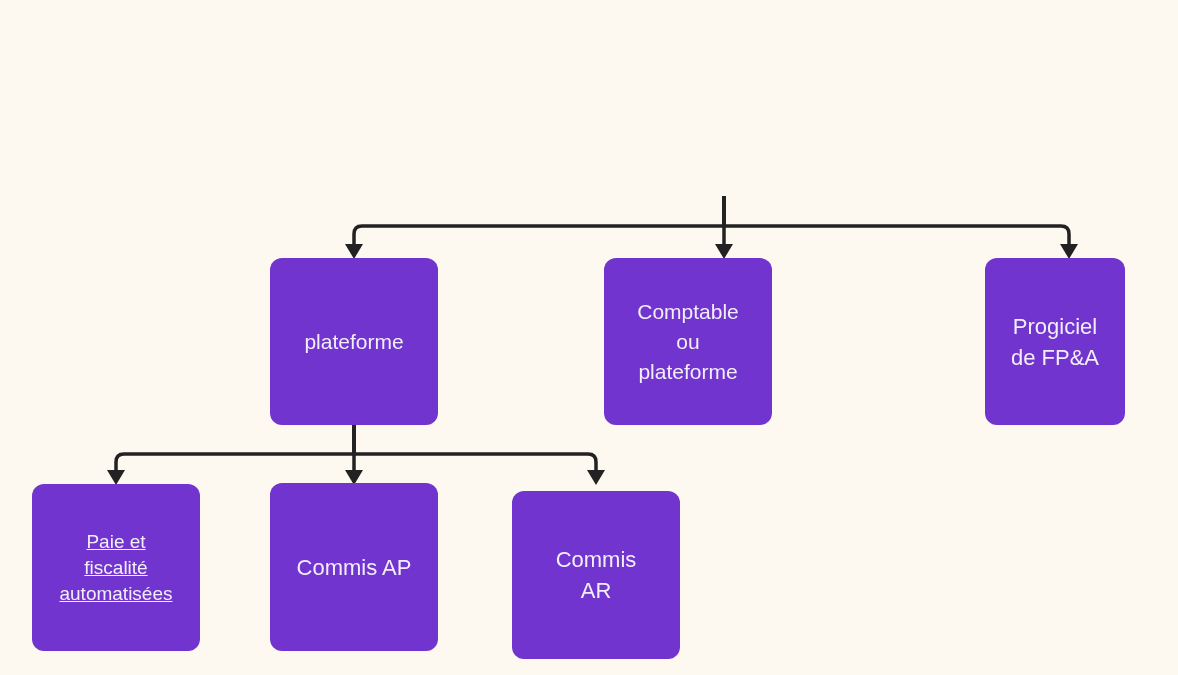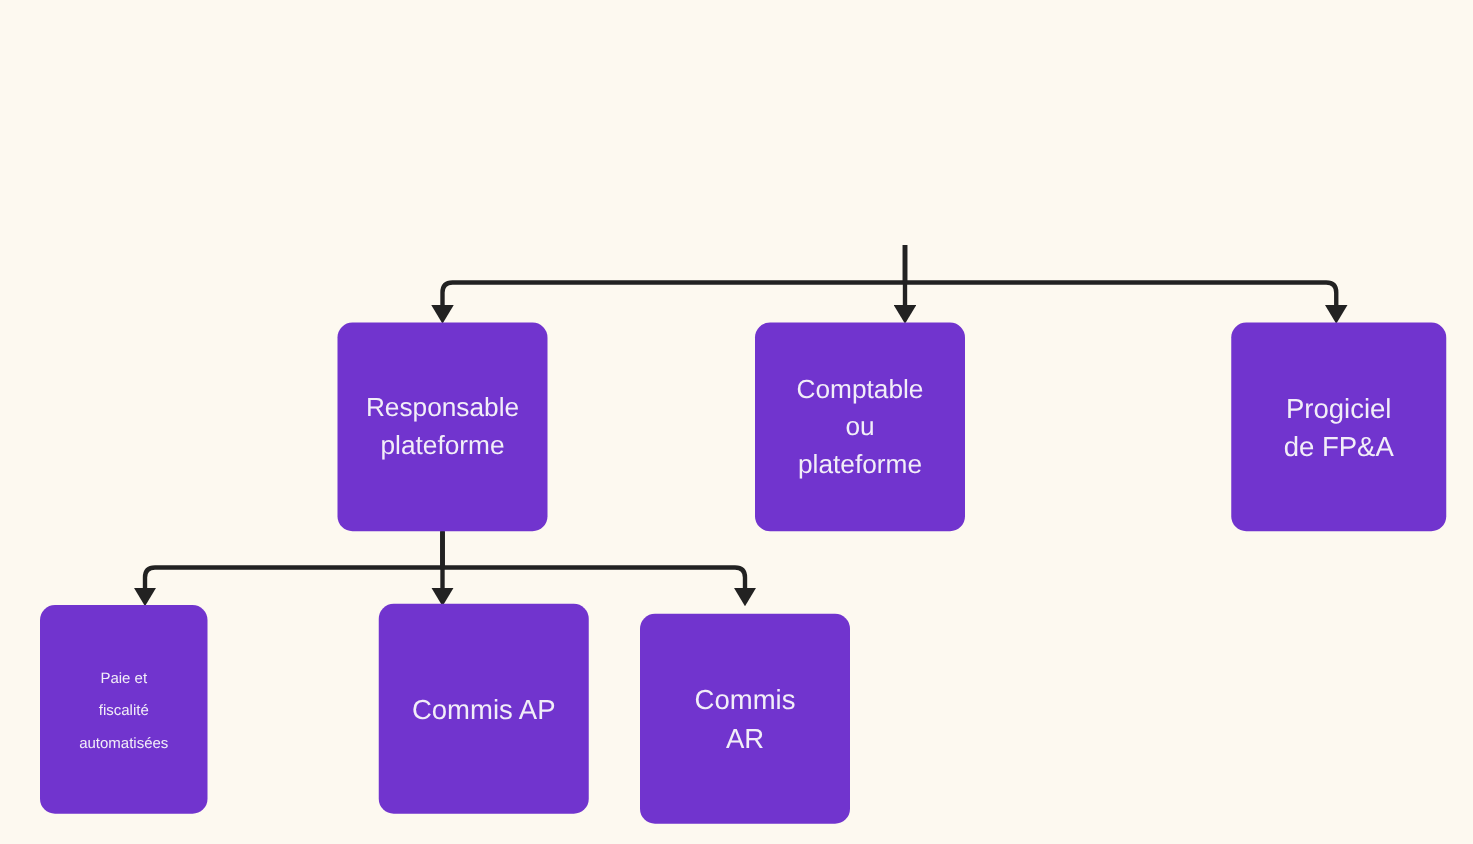--- a/index.html
+++ b/index.html
@@ -44,23 +44,23 @@
     justify-content: center;
     text-align: center;
     box-sizing: border-box;
     padding: 8px;
   }
   .node .line { display: block; }
 
   #n-daf   { left: 640px; top: 28px;  width: 168px; height: 168px; font-size: 31px; line-height: 40px; letter-spacing: 1px; }
   #n-resp  { left: 270px; top: 258px; width: 168px; height: 167px; font-size: 21px; line-height: 30px; }
   #n-compt { left: 604px; top: 258px; width: 168px; height: 167px; font-size: 21px; line-height: 30px; }
-  #n-prog  { left: 985px; top: 258px; width: 172px; height: 167px; font-size: 22px; line-height: 31px; border-radius: 12px; }
-  #n-paie  { left: 32px;  top: 484px; width: 134px; height: 167px; font-size: 12px; line-height: 26px; }
-  #n-cap   { left: 270px; top: 483px; width: 168px; height: 168px; font-size: 22px; line-height: 31px; margin-left: 33px; }
+  #n-prog  { left: 985px; top: 258px; width: 140px; height: 167px; font-size: 22px; line-height: 31px; border-radius: 12px; }
+  #n-paie  { left: 32px;  top: 484px; width: 168px; height: 167px; font-size: 19px; line-height: 26px; text-decoration: underline; }
+  #n-cap   { left: 270px; top: 483px; width: 168px; height: 168px; font-size: 22px; line-height: 31px; }
   #n-car   { left: 512px; top: 491px; width: 168px; height: 168px; font-size: 22px; line-height: 31px; }
 </style>
 </head>
 <body>
 
 <div class="canvas">
 
   <svg class="connectors" viewBox="0 0 1178 675" xmlns="http://www.w3.org/2000/svg">
     <defs>
       <marker id="arrow" viewBox="0 0 15 18" markerWidth="15" markerHeight="18" refX="1" refY="9" orient="auto" markerUnits="userSpaceOnUse">
@@ -76,21 +76,20 @@
 
     <path class="edge" d="M354 425 V454 H124 Q116 454 116 462 V471" marker-end="url(#arrow)"></path>
 
     <path class="edge" d="M354 425 V471" marker-end="url(#arrow)"></path>
 
     <path class="edge" d="M354 425 V454 H588 Q596 454 596 462 V471" marker-end="url(#arrow)"></path>
   </svg>
 
 
   <div class="node" id="n-resp">
-    <span class="line">Responsable</span>
     <span class="line">plateforme</span>
   </div>
 
   <div class="node" id="n-compt">
     <span class="line">Comptable</span>
     <span class="line">ou</span>
     <span class="line">plateforme</span>
   </div>
 
   <div class="node" id="n-prog">

